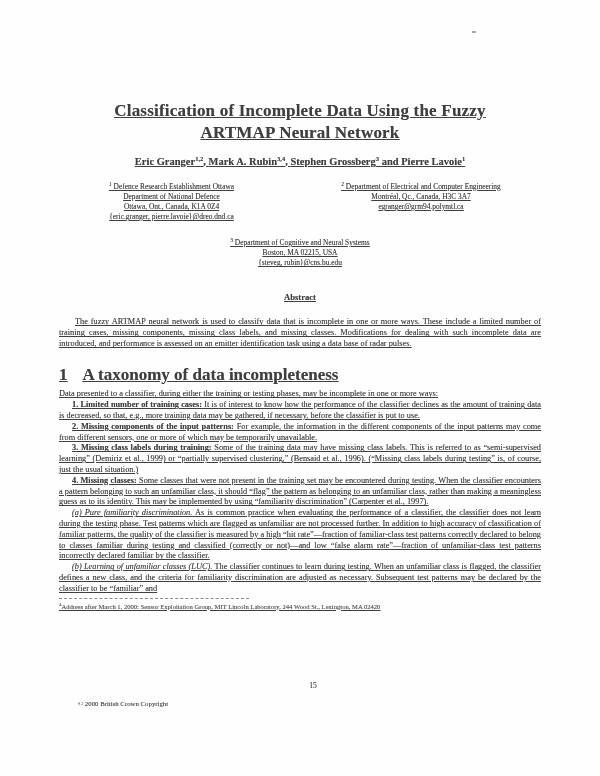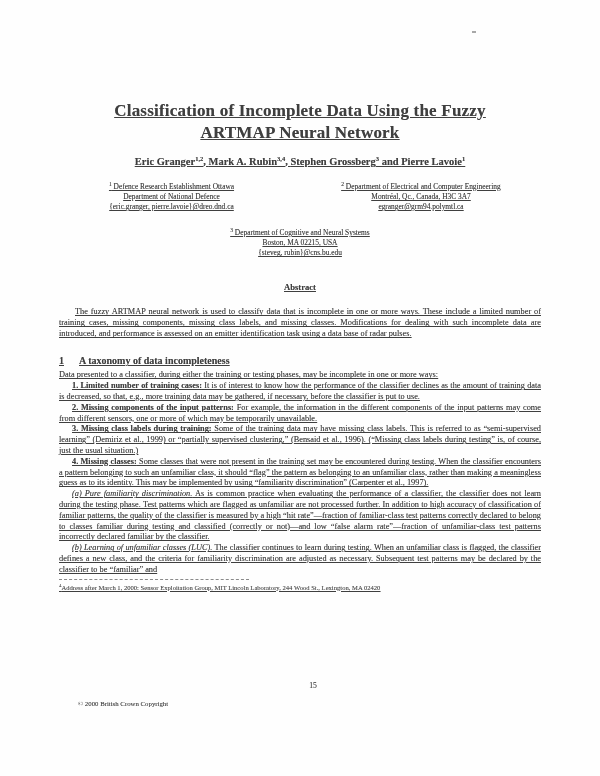--- a/index.html
+++ b/index.html
@@ -36,21 +36,21 @@
 
   .abstract-head {
     margin-top:24px; text-align:center;
     font-weight:bold; font-size:8.6px;
   }
   .abstract-body {
     margin-top:14px; font-size:8.3px; line-height:11px;
     text-align:justify; text-indent:16px;
   }
 
-  .sec-head { margin-top:16px; font-size:10px; font-weight:bold; }
+  .sec-head { margin-top:16px; font-size:17px; font-weight:bold; }
   .sec-head .sec-title { margin-left:15px; }
 
   .para { font-size:8.3px; line-height:10.8px; text-align:justify; }
   .para.first { margin-top:4px; }
   .para.indent { text-indent:13px; }
   .lead-bold { font-weight:bold; }
   .lead-italic { font-style:italic; }
 
   .footnote-rule {
     margin-top:3px; width:190px; height:0;
@@ -86,20 +86,21 @@
     </div>
 
     <div class="authors">
       <span><span>Eric Granger</span><sup>1,2</sup><span>, </span></span><span><span>Mark A. Rubin</span><sup>3,4</sup><span>, </span></span><span><span>Stephen Grossberg</span><sup>3</sup><span> and </span></span><span><span>Pierre Lavoie</span><sup>1</sup></span>
     </div>
 
     <div class="aff-row">
       <div class="aff aff-left">
         <div><sup>1</sup><span> Defence Research Establishment Ottawa</span></div>
         <div>Department of National Defence</div>
+        <div>Ottawa, Ont., Canada, K1A 0Z4</div>
         <div>{eric.granger, pierre.lavoie}@dreo.dnd.ca</div>
       </div>
       <div class="aff aff-right">
         <div><sup>2</sup><span> Department of Electrical and Computer Engineering</span></div>
         <div>Montréal, Qc., Canada, H3C 3A7</div>
         <div>egranger@grm94.polymtl.ca</div>
       </div>
     </div>
 
     <div class="aff-center">

